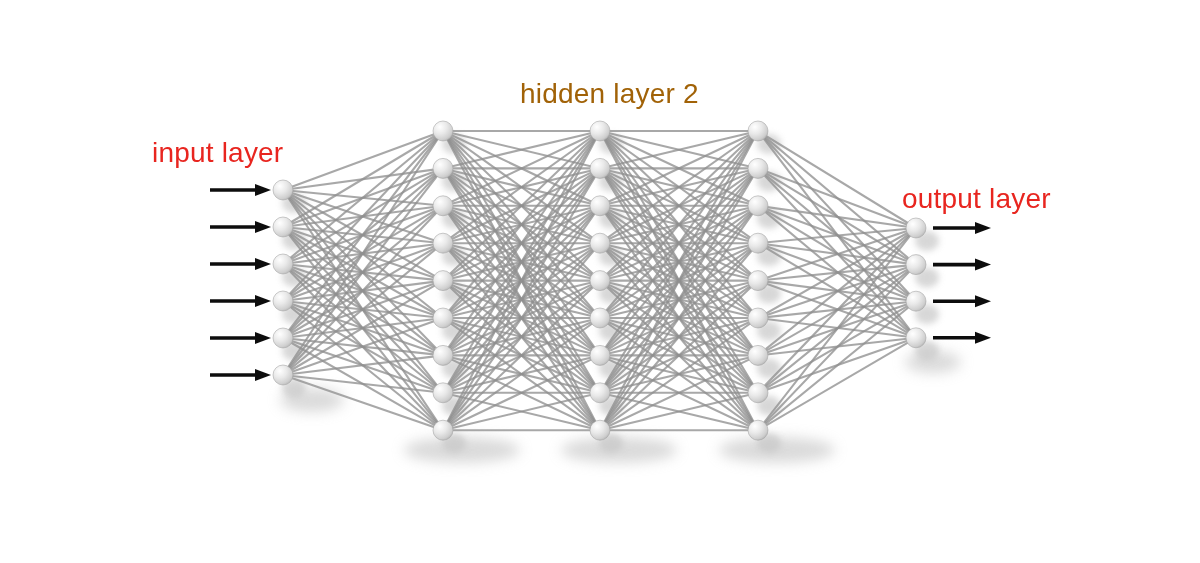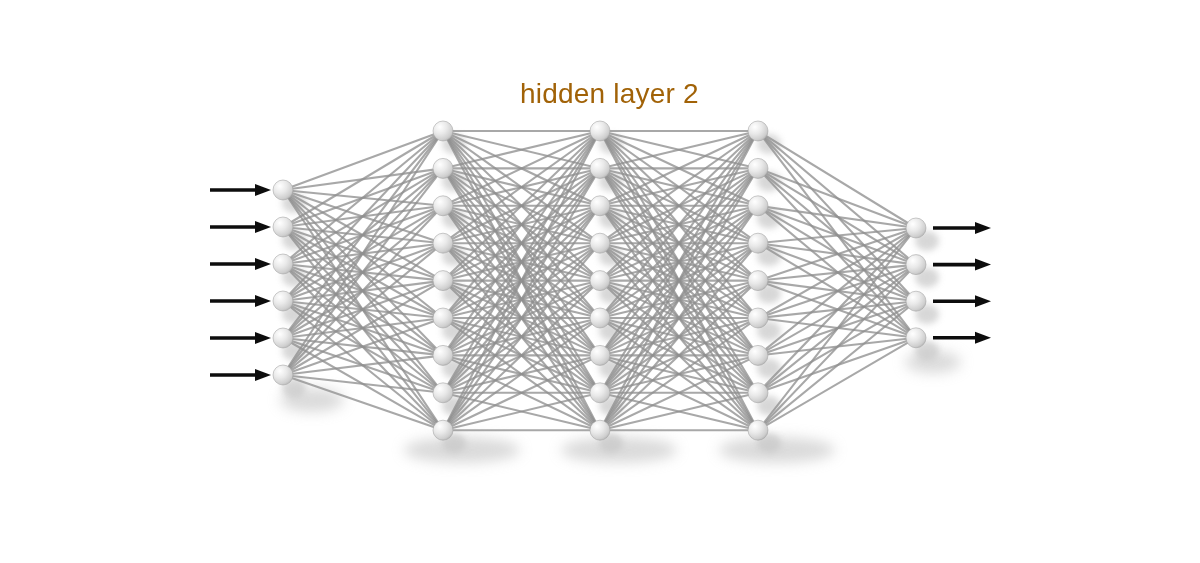--- a/index.html
+++ b/index.html
@@ -394,14 +394,16 @@
         <line x1="933" y1="228" x2="975" y2="228" stroke-width="3.6"></line>
         <polygon points="991,228 975,222 975,234" stroke="none"></polygon>
         <line x1="933" y1="264.6" x2="975" y2="264.6" stroke-width="3.6"></line>
         <polygon points="991,264.6 975,258.6 975,270.6" stroke="none"></polygon>
         <line x1="933" y1="301.2" x2="975" y2="301.2" stroke-width="3.6"></line>
         <polygon points="991,301.2 975,295.2 975,307.2" stroke="none"></polygon>
         <line x1="933" y1="337.8" x2="975" y2="337.8" stroke-width="3.6"></line>
         <polygon points="991,337.8 975,331.8 975,343.8" stroke="none"></polygon>
       </g>
     </svg>
+  <div class="dlabel" style="left: 152px; top: 138px; color: rgb(232, 37, 31); font-size: 28px;">input layer</div>
   <div class="dlabel" style="left: 512px; top: 79px; color: #a16207; font-size: 28px; margin-left: 8px;">hidden layer 2</div>
+  <div class="dlabel" style="left: 902px; top: 184px; color: rgb(232, 37, 31); font-size: 28px;">output layer</div>
 </div>
 
 </body></html>

